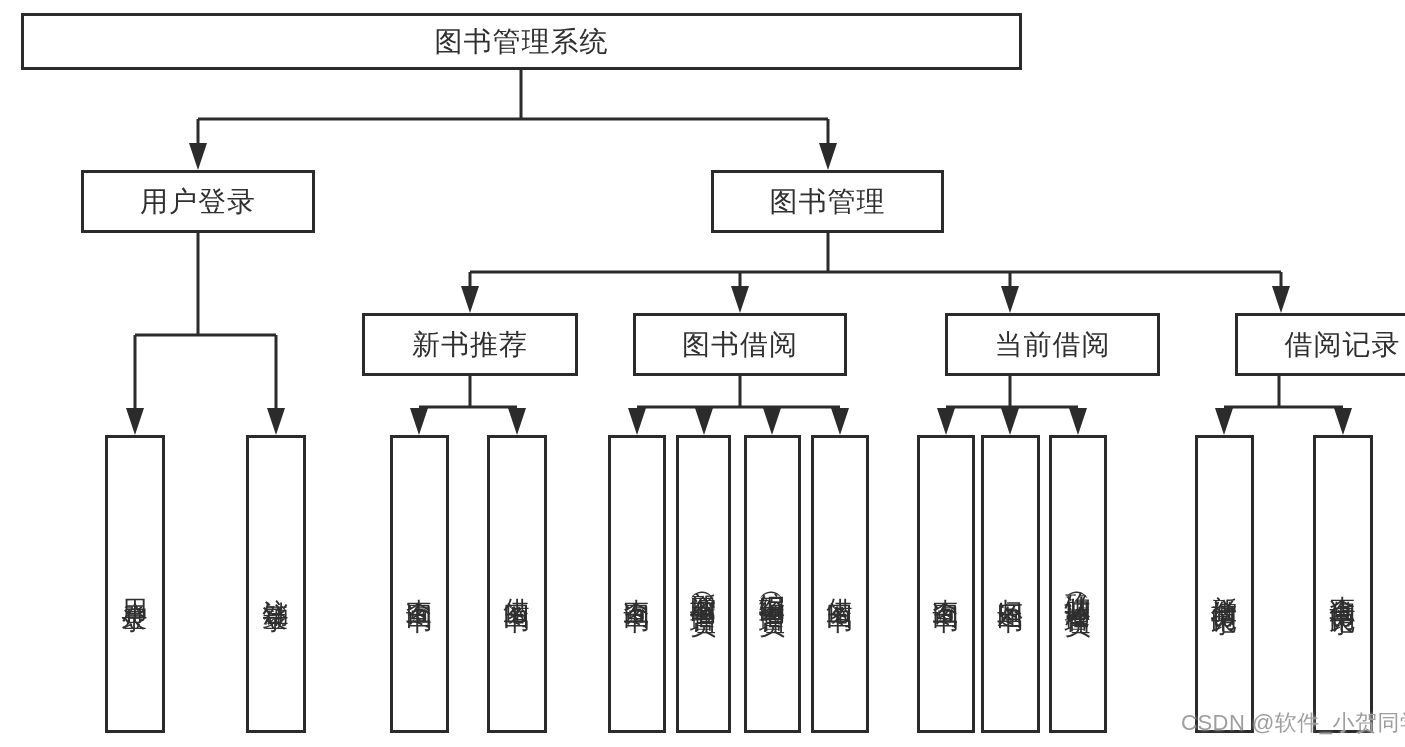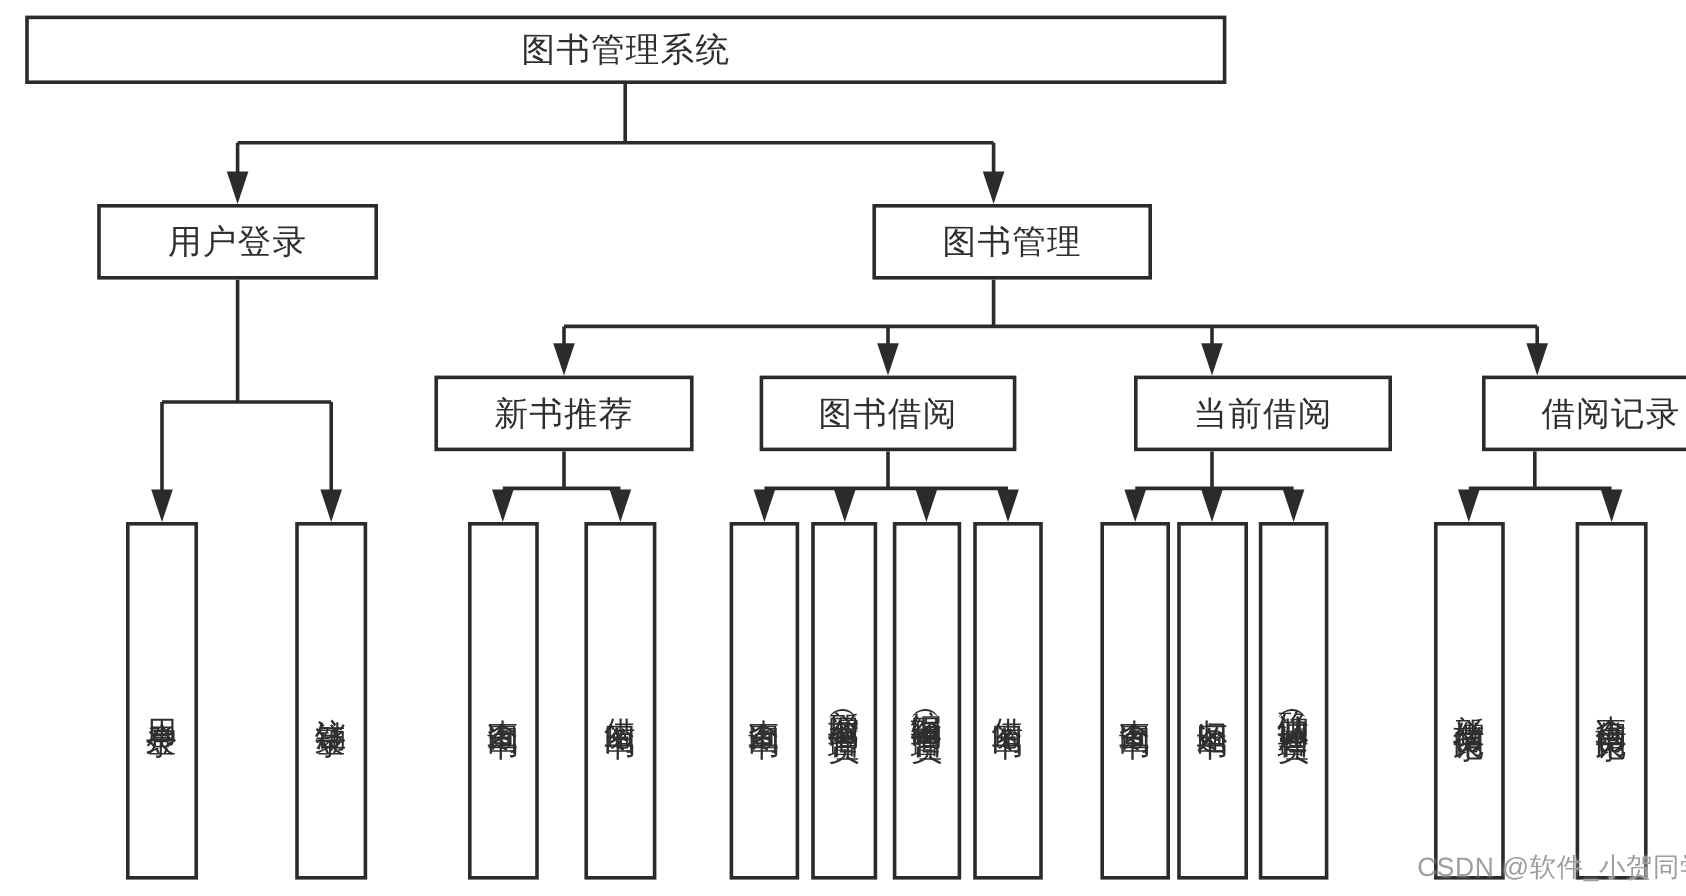--- a/index.html
+++ b/index.html
@@ -45,21 +45,21 @@
     writing-mode: vertical-rl;
     text-orientation: mixed;
     font-size: 26px;
     line-height: 1;
     letter-spacing: 3px;
   }
   
   .n-root   { left:21px;  top:13px;  width:1001px; height:57px; }
   
   .n-ul     { left:81px;  top:170px; width:234px;  height:63px; }
-  .n-bm     { left:711px; top:170px; width:233px;  height:63px;margin-left:16px; }
+  .n-bm     { left:711px; top:170px; width:233px;  height:63px; }
   
   .n-nbr    { left:362px;  top:313px; width:216px; height:63px; }
   .n-bb     { left:633px;  top:313px; width:214px; height:63px; }
   .n-cb     { left:902px;  top:313px; width:215px; height:63px;margin-left:43px; }
   .n-br     { left:1235px; top:313px; width:215px; height:63px;justify-content:center; }
   
   .leaf { top:435px; height:298px; }
   .l-ul1 { left:105px;  width:60px; }
   .l-ul2 { left:246px;  width:60px; }
   .l-n1  { left:390px;  width:59px; }

